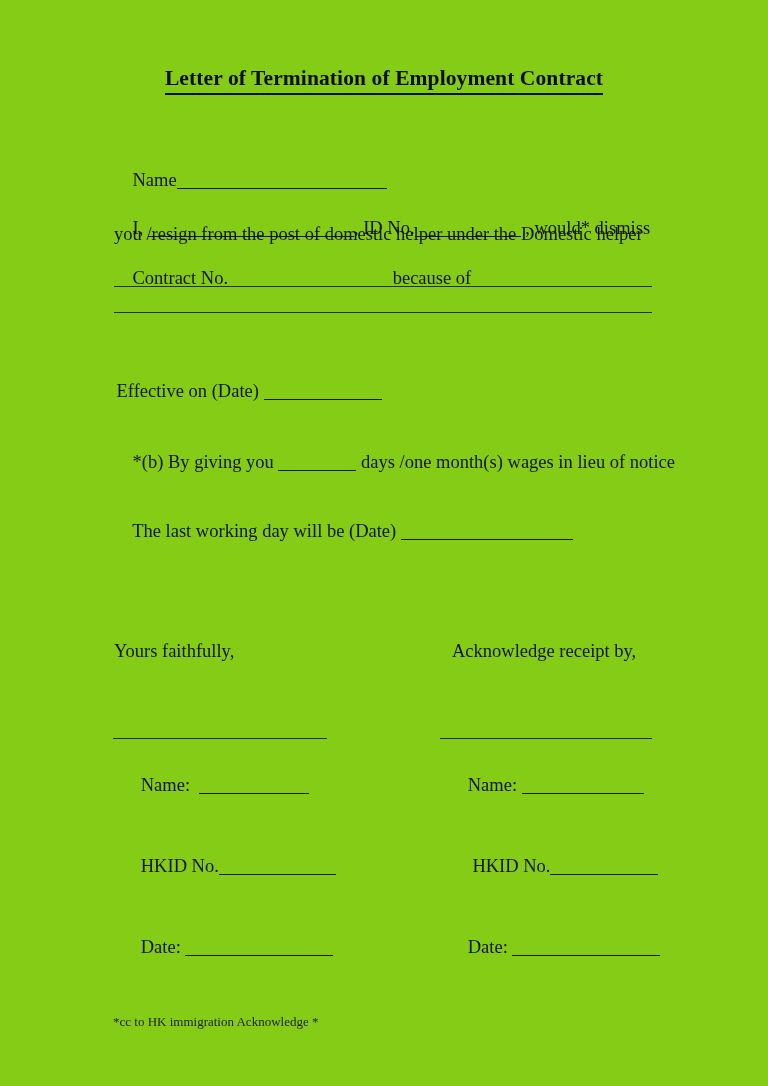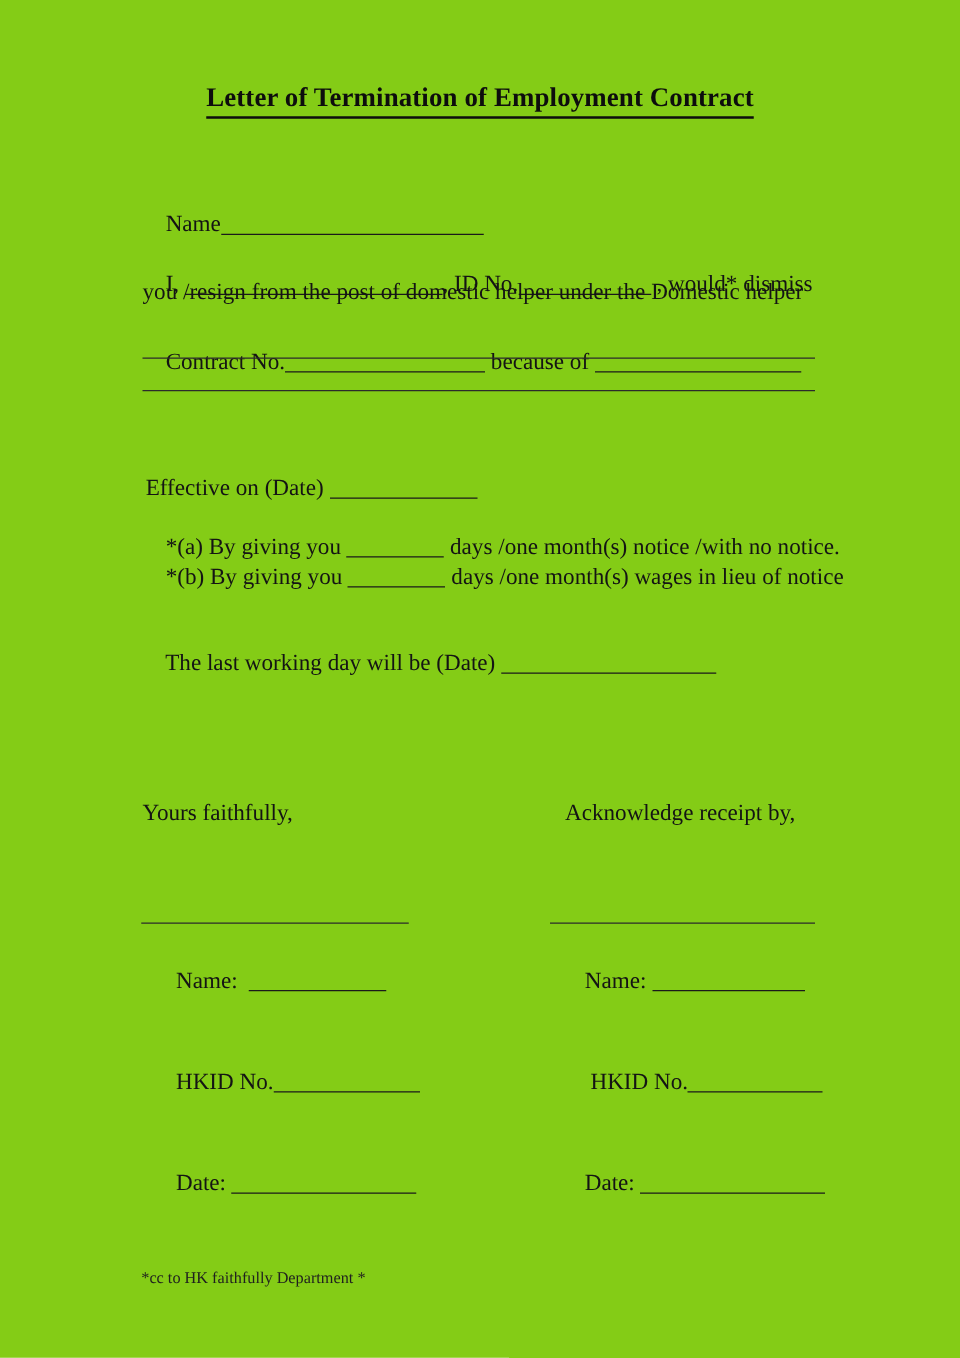--- a/index.html
+++ b/index.html
@@ -100,34 +100,31 @@
   <div class="body-line" style="left:114px; top:152px;">
     <span>Name</span><span class="blank" style="width:210px;"></span>
   </div>
 
   <div class="body-line" style="left:114px; top:200px;">
     <span>I, </span><span class="blank" style="width:206px;"></span><span>, ID No.</span><span class="blank" style="width:106px;"></span><span> , would* dismiss</span>
   </div>
 
   <div class="body-line" style="left:114px; top:225px;">you /resign from the post of domestic helper under the Domestic helper</div>
 
-  <div class="body-line" style="left:114px; top:262px;">
+  <div class="body-line" style="left:114px; top:250px;">
     <span>Contract No.</span><span class="blank" style="width:160px;"></span><span> because of </span><span class="blank" style="width:165px;"></span>
   </div>
 
   <div class="rule" style="left:114px; top:286px; width:538px;"></div>
   <div class="rule" style="left:114px; top:312px; width:538px;"></div>
 
   <div class="body-line" style="left:98px; top:363px;">
     <span>Effective on (Date) </span><span class="blank" style="width:118px;"></span>
   </div>
 
-  <div class="body-line" style="left:114px; top:410px;">
-    <span>*(a) By giving you </span><span class="blank" style="width:78px;"></span><span> days /one month(s) notice /with no notice.</span>
-  </div>
 
   <div class="body-line" style="left:114px; top:434px;">
     <span>*(b) By giving you </span><span class="blank" style="width:78px;"></span><span> days /one month(s) wages in lieu of notice</span>
   </div>
 
   <div class="body-line" style="left:114px; top:503px;">
     <span>The last working day will be (Date) </span><span class="blank" style="width:172px;"></span>
   </div>
 
   <div class="body-line" style="left:114px; top:642px;">Yours faithfully,</div>
@@ -152,15 +149,15 @@
       <span>Name: </span><span class="blank" style="width:122px;"></span>
     </div>
     <div class="sig-row">
       <span> HKID No.</span><span class="blank" style="width:108px;"></span>
     </div>
     <div class="sig-row">
       <span>Date: </span><span class="blank" style="width:148px;"></span>
     </div>
   </div>
 
-  <div class="footer-note" style="left:113px; top:1014px;">*cc to HK faithfully Department *</div>
+  <div class="footer-note" style="left:113px; top:1014px;">*cc to HK immigration Acknowledge *</div>
 
 </div>
 
 </body></html>

